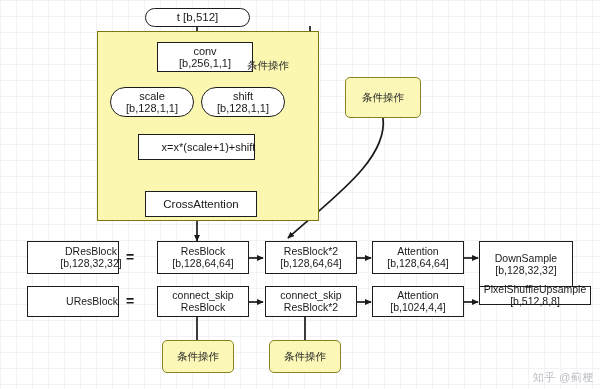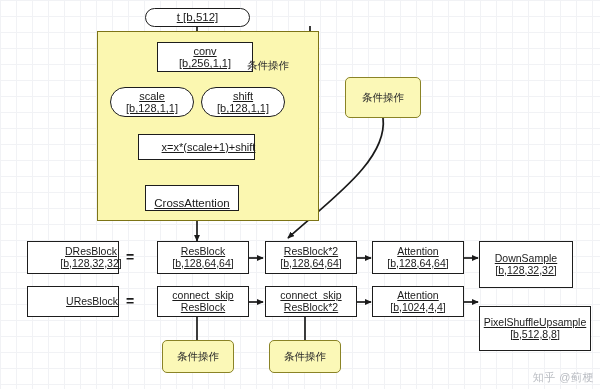--- a/index.html
+++ b/index.html
@@ -36,21 +36,20 @@
     display: flex;
     flex-direction: column;
     align-items: center;
     justify-content: center;
     text-align: center;
     background: #ffffff;
     border: 1.6px solid #1d1d1d;
     color: #1a1a1a;
     line-height: 1.12;
     z-index: 3;
-    text-decoration: underline;
   }
   .node .ln { display: block; white-space: nowrap; }
   .pill {
     border-radius: 999px;
     border: 1.6px solid #1d1d1d;
   }
   .panel {
     position: absolute;
     box-sizing: border-box;
     background: #fbf7b0;
@@ -154,21 +153,21 @@
 
   <div class="node pill" style="left:201px; top:87px; width:84px; height:30px; font-size:11px;">
     <span class="ln">shift</span>
     <span class="ln">[b,128,1,1]</span>
   </div>
 
   <div class="node" style="left:138px; top:134px; width:117px; height:26px; font-size:11px;padding-left:24px;">
     <span class="ln">x=x*(scale+1)+shift</span>
   </div>
 
-  <div class="node" style="left:145px; top:185px; width:94px; height:26px; font-size:11.5px;justify-content:flex-end;">
+  <div class="node" style="left:145px; top:191px; width:112px; height:26px; font-size:11.5px;">
     <span class="ln">CrossAttention</span>
   </div>
 
   <div class="cond-box" style="left:345px; top:77px; width:76px; height:41px; font-size:10.5px;">
     <span class="ln">条件操作</span>
   </div>
 
   <div class="cond-box" style="left:162px; top:340px; width:72px; height:33px; font-size:10.5px;">
     <span class="ln">条件操作</span>
   </div>
@@ -210,20 +209,20 @@
     <span class="ln">ResBlock</span>
   </div>
   <div class="node" style="left:265px; top:286px; width:92px; height:31px; font-size:10.5px;">
     <span class="ln">connect_skip</span>
     <span class="ln">ResBlock*2</span>
   </div>
   <div class="node" style="left:372px; top:286px; width:92px; height:31px; font-size:10.5px;">
     <span class="ln">Attention</span>
     <span class="ln">[b,1024,4,4]</span>
   </div>
-  <div class="node" style="left:479px; top:286px; width:112px; height:45px; font-size:10.5px;margin-top:20px;">
+  <div class="node" style="left:479px; top:286px; width:112px; height:19px; font-size:10.5px;">
     <span class="ln">PixelShuffleUpsample</span>
     <span class="ln">[b,512,8,8]</span>
   </div>
 
   <div class="watermark">知乎 @蓟梗</div>
 
 </div>
 
 </body></html>

